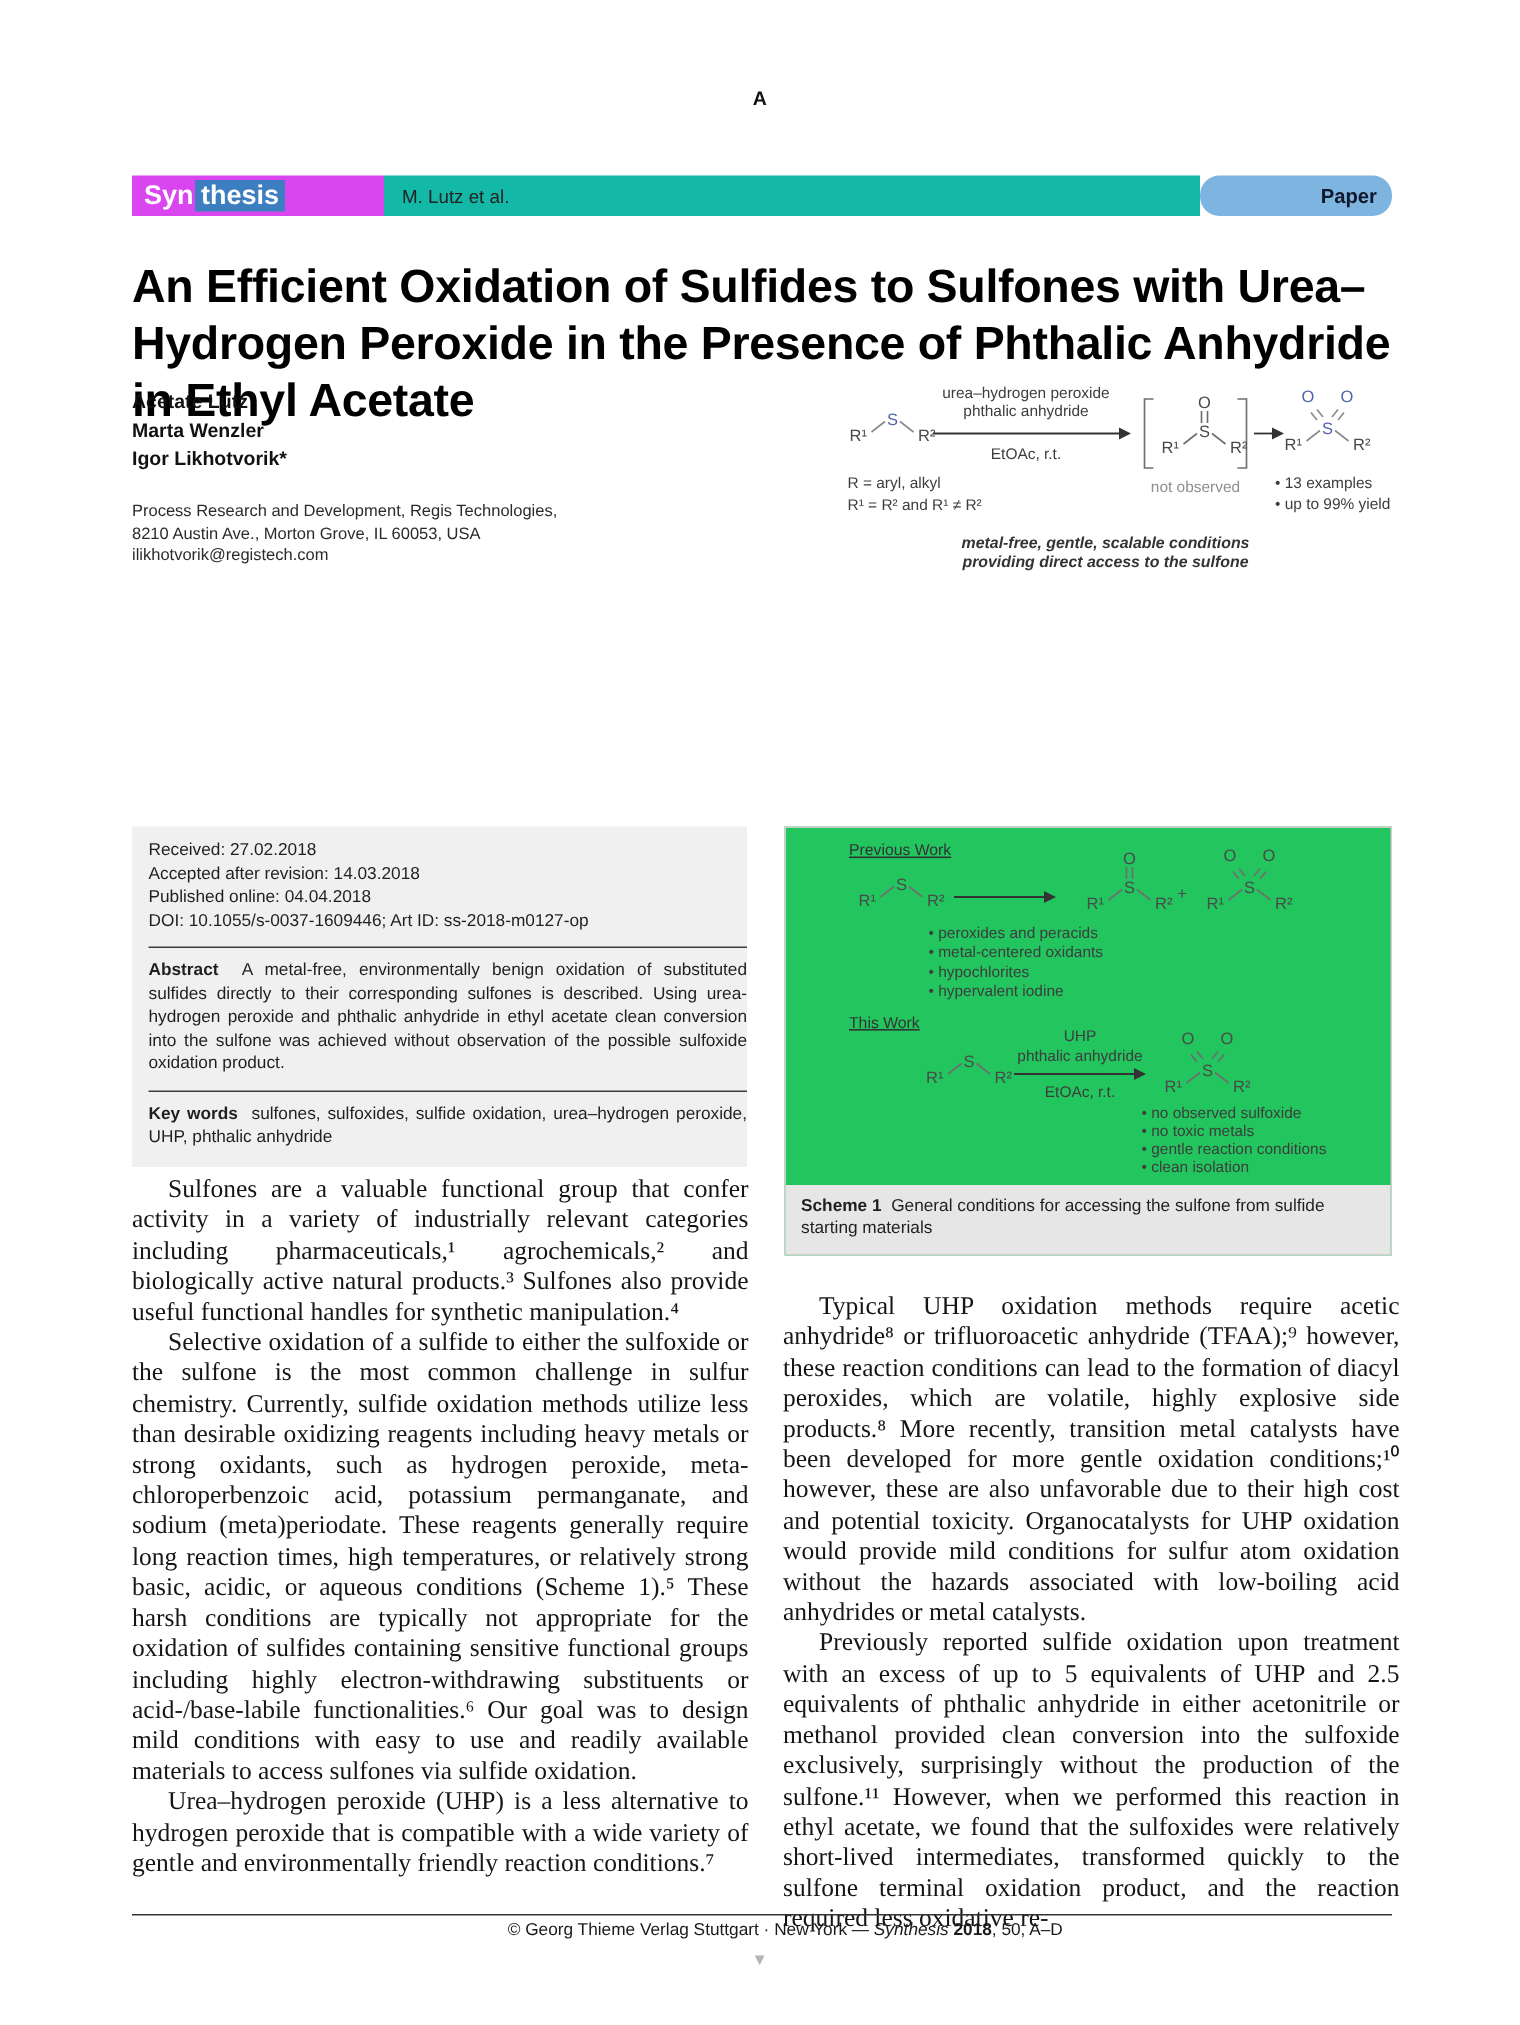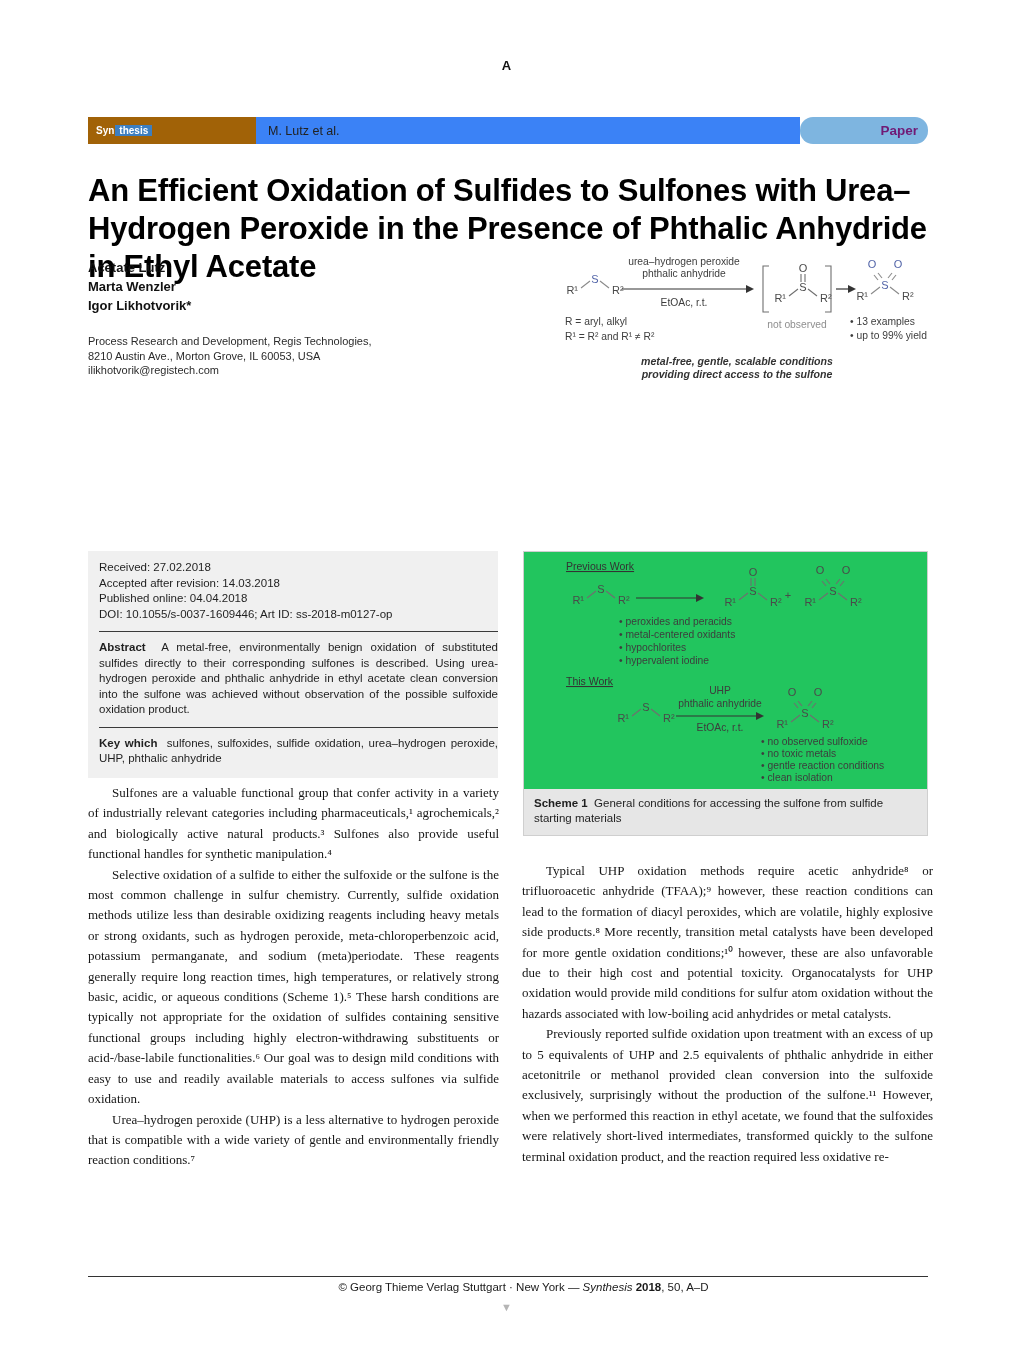--- a/index.html
+++ b/index.html
@@ -9,26 +9,26 @@
     font-family:"Liberation Sans", sans-serif; color:#1c1c1c; overflow:hidden;
   }
   .abs { position:absolute; }
 
   
   #page-letter { left:0; top:58px; width:1013px; text-align:center;
     font-size:13px; font-weight:bold; color:#111; }
 
   
   #header-bar { left:88px; top:117px; width:840px; height:27px; display:flex; }
-  #logo { width:168px; background:#a16207; color:#ffffff; display:flex;
-    align-items:center; padding-left:8px; font-size:10px; font-weight:bold; }
+  #logo { width:168px; background:#d946ef; color:#ffffff; display:flex;
+    align-items:center; padding-left:8px; font-size:18px; font-weight:bold; }
   #logo .thesis { background:#3c7ec0; padding:0 4px; margin-left:1px; }
-  #running-head { flex:1; background:#3b82f6; color:#222; display:flex;
+  #running-head { flex:1; background:#14b8a6; color:#222; display:flex;
     align-items:center; padding-left:12px; font-size:12.5px; }
-  #paper-badge { width:128px; background:#7eb5e0; color:#701a75; display:flex;
+  #paper-badge { width:128px; background:#7eb5e0; color:#0f172a; display:flex;
     align-items:center; justify-content:flex-end; padding-right:10px;
     font-size:13.5px; font-weight:bold;border-radius:13px; }
 
   
   #article-title { left:88px; top:172px; width:862px; font-size:31px;
     font-weight:bold; line-height:1.23; letter-spacing:-0.2px; color:#000000; }
   #authors { left:88px; top:258px; font-size:13px; font-weight:bold;
     line-height:19px; color:#111; }
   #affiliation { left:88px; top:334px; font-size:11px; color:#2b2b2b;
     line-height:14.5px; }
@@ -54,21 +54,21 @@
   #info-box p.just { text-align:justify; }
   #info-box b { font-weight:bold; }
 
   
   #scheme-box { left:523px; top:551px; width:405px; border:1px solid #cfcfcf; background:#22c55e; }
   #scheme-draw { width:403px; height:233px; }
   #scheme-caption { background:#e6e6e6; padding:7px 10px 9px 10px;
     font-size:11.5px; line-height:15px; color:#1f1f1f; }
 
   
-  .col { font-family:"Liberation Serif", serif; font-size:13px;
+  .col { font-family:"Liberation Serif", serif; font-size:17px;
     line-height:20.4px; text-align:justify; color:#151515; }
   .col p { text-indent:24px; }
   #col-left  { left:88px;  top:783px; width:411px; }
   #col-right { left:522px; top:861px; width:411px; }
 
   
   #footer-rule { left:88px; top:1276px; width:840px; border-top:1px solid #333; }
   #footer-text { left:17px; top:1281px; width:1013px; text-align:center;
     font-size:11.5px; color:#1a1a1a; }
   #footer-text .j { font-style:italic; }
@@ -165,21 +165,21 @@
   </svg>
 
   <div class="abs" id="info-box">
     <div>Received: 27.02.2018</div>
     <div>Accepted after revision: 14.03.2018</div>
     <div>Published online: 04.04.2018</div>
     <div>DOI: 10.1055/s-0037-1609446; Art ID: ss-2018-m0127-op</div>
     <hr class="rule">
     <p class="just"><b>Abstract</b>&nbsp; <span>A metal-free, environmentally benign oxidation of substituted sulfides directly to their corresponding sulfones is described. Using urea-hydrogen peroxide and phthalic anhydride in ethyl acetate clean conversion into the sulfone was achieved without observation of the possible sulfoxide oxidation product.</span></p>
     <hr class="rule">
-    <p class="just"><b>Key which</b>&nbsp; <span>sulfones, sulfoxides, sulfide oxidation, urea–hydrogen peroxide, UHP, phthalic anhydride</span></p>
+    <p class="just"><b>Key words</b>&nbsp; <span>sulfones, sulfoxides, sulfide oxidation, urea–hydrogen peroxide, UHP, phthalic anhydride</span></p>
   </div>
 
   <div class="abs" id="scheme-box">
     <svg id="scheme-draw" viewBox="0 0 403 233">
       <text class="slabel" x="42" y="18">Previous Work</text>
 
       <g>
         <text class="atom" x="60" y="52" text-anchor="end">R¹</text>
         <line class="bond-d" x1="63" y1="46" x2="72" y2="39"></line>
         <text class="atom" x="77" y="41" text-anchor="middle">S</text>

